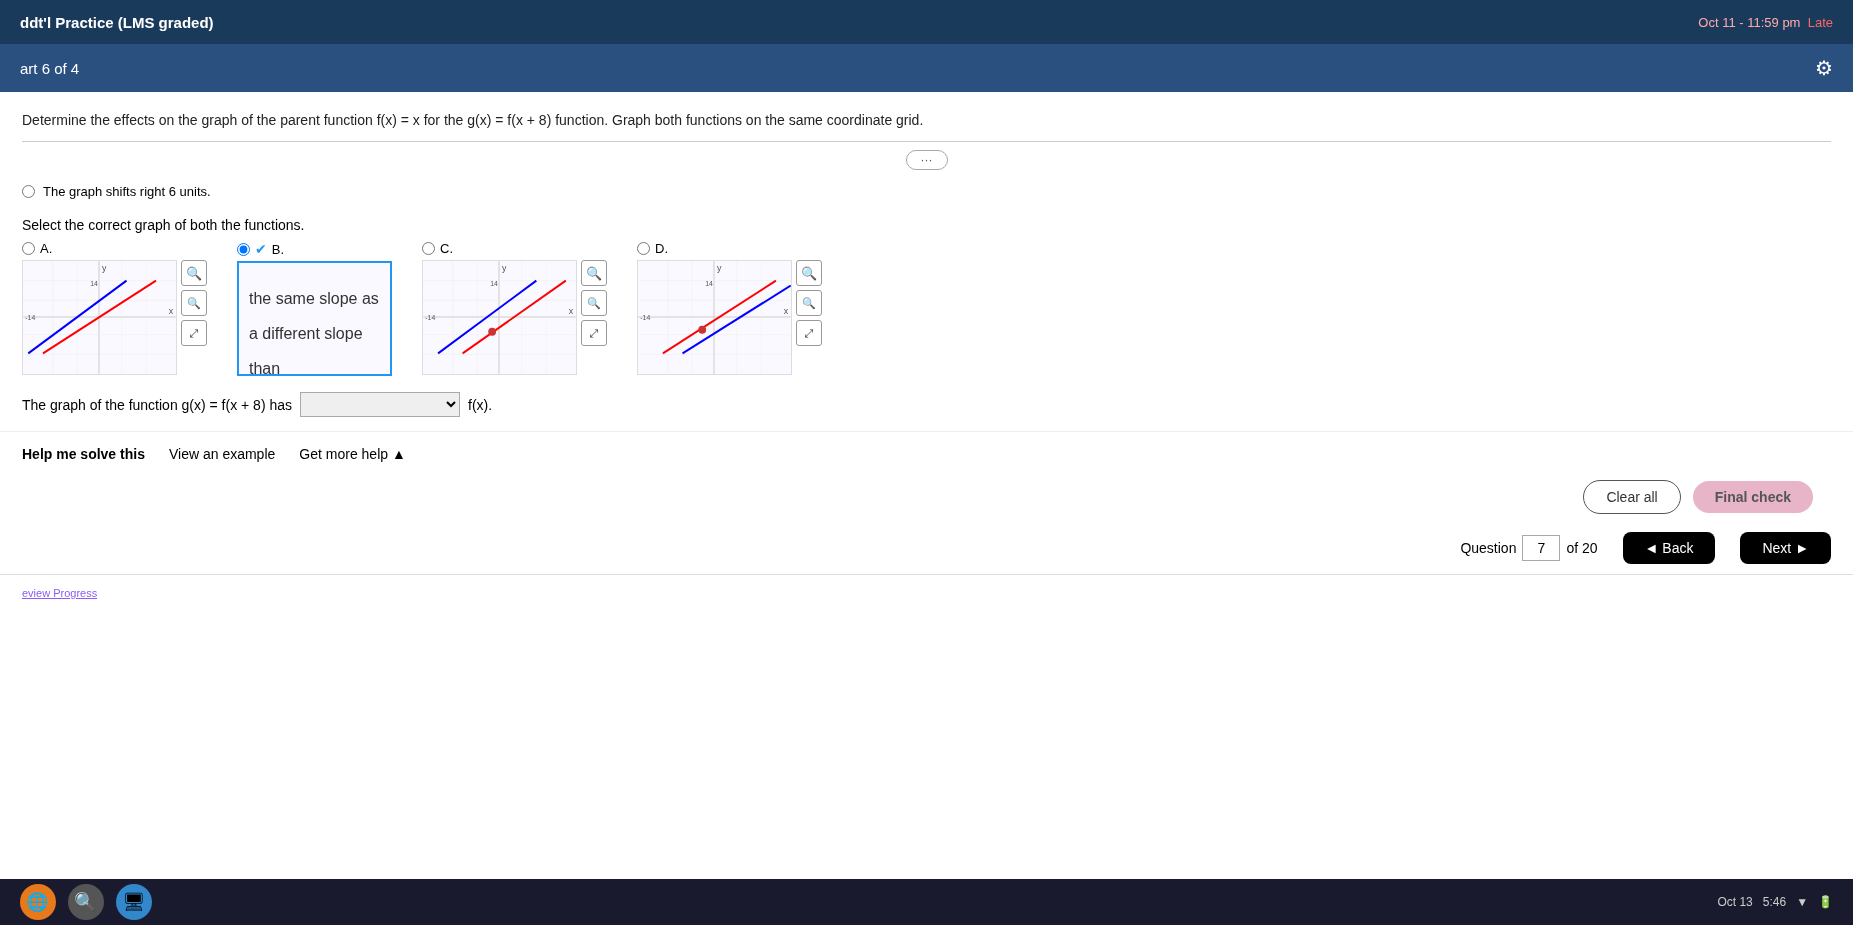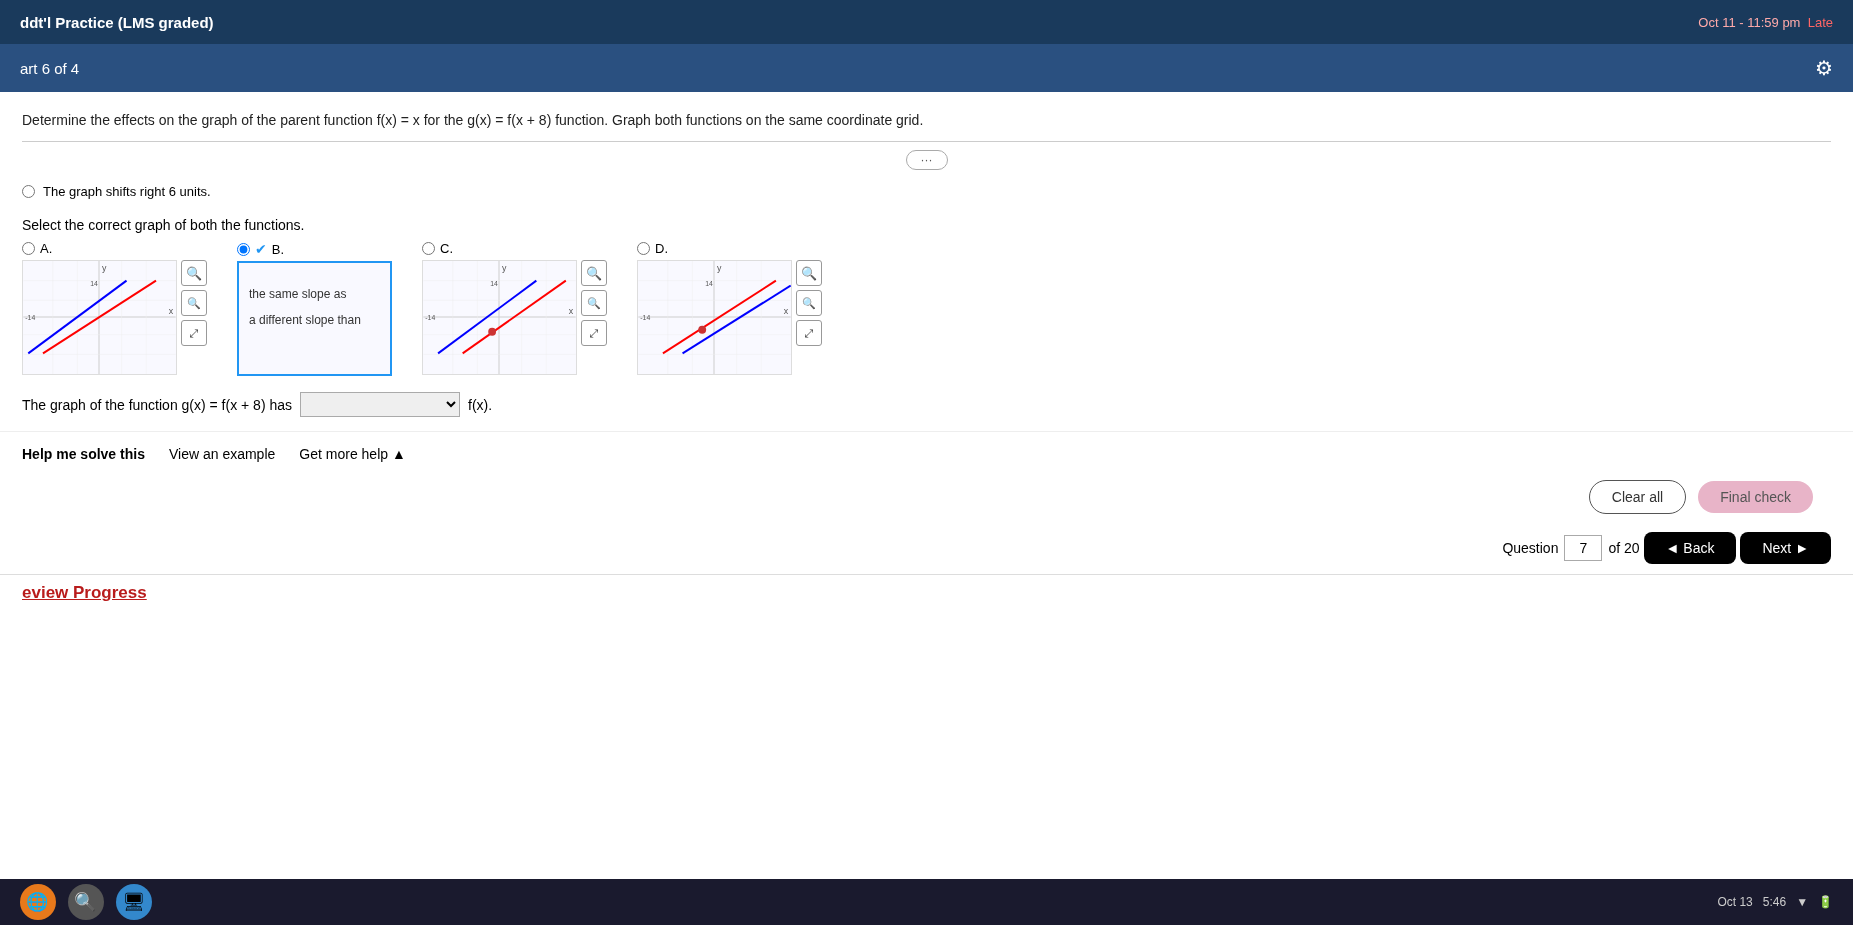--- a/index.html
+++ b/index.html
@@ -188,27 +188,28 @@
       color: #333;
     }
     .final-check-btn {
       border-radius: 20px;
       padding: 8px 22px;
       background: #e8b4c8;
       border: none;
       font-size: 14px;
       cursor: pointer;
       color: #555;
+      font-weight: bold;
     }
 
     .nav-row {
       display: flex;
       justify-content: flex-end;
       align-items: center;
-      gap: 4px;
+      gap: 25px;
       padding: 8px 22px 10px 22px;
     }
     .question-counter {
       display: flex;
       align-items: center;
       gap: 6px;
       font-size: 14px;
     }
     .question-num-input {
       border: 1px solid #aaa;
@@ -228,25 +229,24 @@
       display: flex;
       align-items: center;
       gap: 6px;
     }
 
     .review-progress-row {
       padding: 8px 22px;
       border-top: 1px solid #ddd;
     }
     .review-progress-link {
-      font-size: 17px;
-      color: #b91c1c;
+      font-size: 11px;
+      color: #8b5cf6;
       cursor: pointer;
       text-decoration: underline;
-      font-weight: bold;
     }
 
     .taskbar {
       position: fixed;
       bottom: 0;
       left: 0;
       right: 0;
       background: #1a1a2e;
       display: flex;
       align-items: center;
@@ -357,21 +357,21 @@
 
   <div class="graph-option graph-selected">
     <div class="graph-option-label">
       <input type="radio" name="graph_choice" id="graph_b" checked="" style="">
       <span class="checkmark">✔</span>
       <label for="graph_b">B.</label>
     </div>
     <div class="graph-row-inner">
       <div class="graph-thumbnail">
 
-        <div style="padding: 18px 10px; font-size: 12px; color: #333; line-height: 2.2;">
+        <div style="padding: 18px 10px; font-size: 16px; color: #333; line-height: 2.2;">
           <div>the same slope as</div>
           <div>a different slope than</div>
         </div>
       </div>
     </div>
   </div>
 
   <div class="graph-option">
     <div class="graph-option-label">
       <input type="radio" name="graph_choice" id="graph_c" style="">

